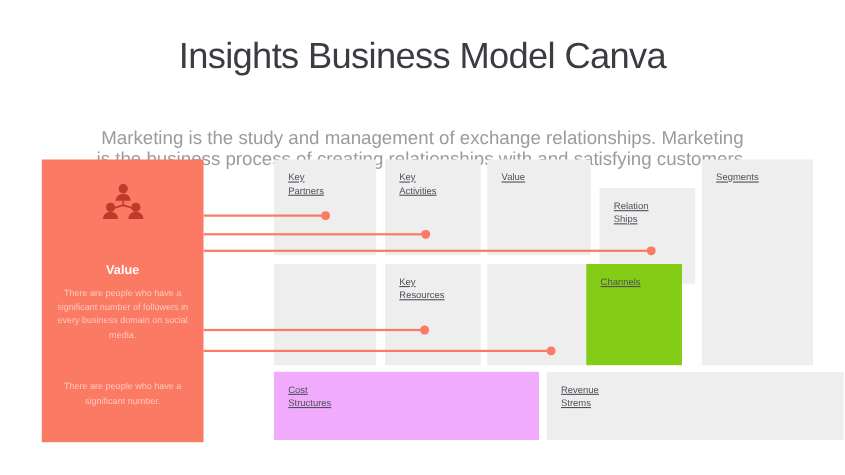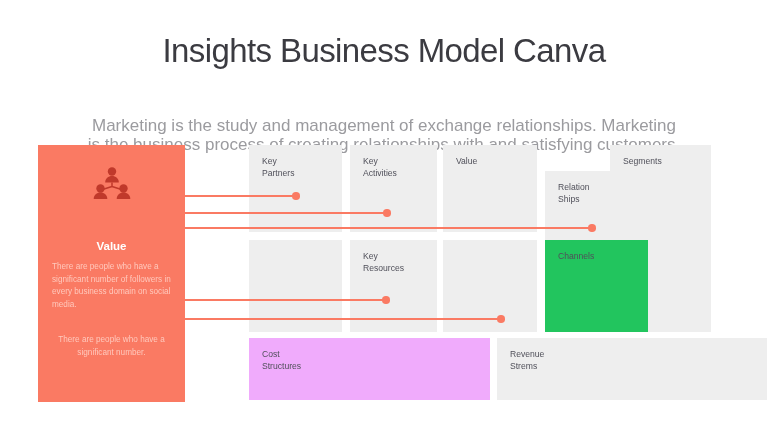--- a/index.html
+++ b/index.html
@@ -74,49 +74,50 @@
     text-align: center;
     font-size: 11.5px;
     font-weight: bold;
     color: #ffffff;
   }
   .value-body {
     position: absolute;
     left: 14px;
     top: 116px;
     width: 119px;
-    text-align: left;
+    text-align: center;
     font-size: 8.2px;
     line-height: 12.5px;
     color: #ffc9bd;
   }
   .value-body2 {
     position: absolute;
     left: 14px;
-    top: 189px;
+    top: 201px;
     width: 119px;
     text-align: center;
     font-size: 8.2px;
     line-height: 12.5px;
     color: #ffc9bd;
   }
 
   
   .box {
     position: absolute;
     background: #eeeeee;
   }
   .box-label {
     position: absolute;
     left: 13px;
     top: 11px;
     font-size: 8.6px;
     line-height: 11.5px;
     color: #50505a;
     white-space: pre-line;
+    text-decoration: underline;
   }
 
   
   .connector {
     position: absolute;
     height: 2.4px;
     background: #fa7a63;
   }
   .connector-dot {
     position: absolute;
@@ -160,30 +161,30 @@
         <div class="box-label">Key
 Activities</div>
       </div>
       <div class="box" style="left: 443px; top: 145px; width: 94px; height: 87px; background: rgb(238, 238, 238);">
         <div class="box-label">Value</div>
       </div>
       <div class="box" style="left: 545px; top: 145px; width: 87px; height: 87px; background: rgb(238, 238, 238); margin-top: 26px;">
         <div class="box-label">Relation
 Ships</div>
       </div>
-      <div class="box" style="left: 610px; top: 145px; width: 101px; height: 187px; background: rgb(238, 238, 238);">
+      <div class="box" style="left: 638px; top: 145px; width: 101px; height: 187px; background: rgb(238, 238, 238);">
         <div class="box-label">Segments</div>
       </div>
       <div class="box" style="left: 249px; top: 240px; width: 93px; height: 92px; background: rgb(238, 238, 238);"></div>
       <div class="box" style="left: 350px; top: 240px; width: 87px; height: 92px; background: rgb(238, 238, 238);">
         <div class="box-label">Key
 Resources</div>
       </div>
       <div class="box" style="left: 443px; top: 240px; width: 94px; height: 92px; background: rgb(238, 238, 238);"></div>
-      <div class="box" style="left: 545px; top: 240px; width: 103px; height: 92px; background: #22c55e;">
+      <div class="box" style="left: 533px; top: 240px; width: 87px; height: 92px; background: #84cc16;">
         <div class="box-label">Channels</div>
       </div>
       <div class="box" style="left: 249px; top: 338px; width: 241px; height: 62px; background: #f0abfc;">
         <div class="box-label">Cost
 Structures</div>
       </div>
       <div class="box" style="left: 497px; top: 338px; width: 270px; height: 62px; background: rgb(238, 238, 238);">
         <div class="box-label">Revenue
 Strems</div>
       </div>

